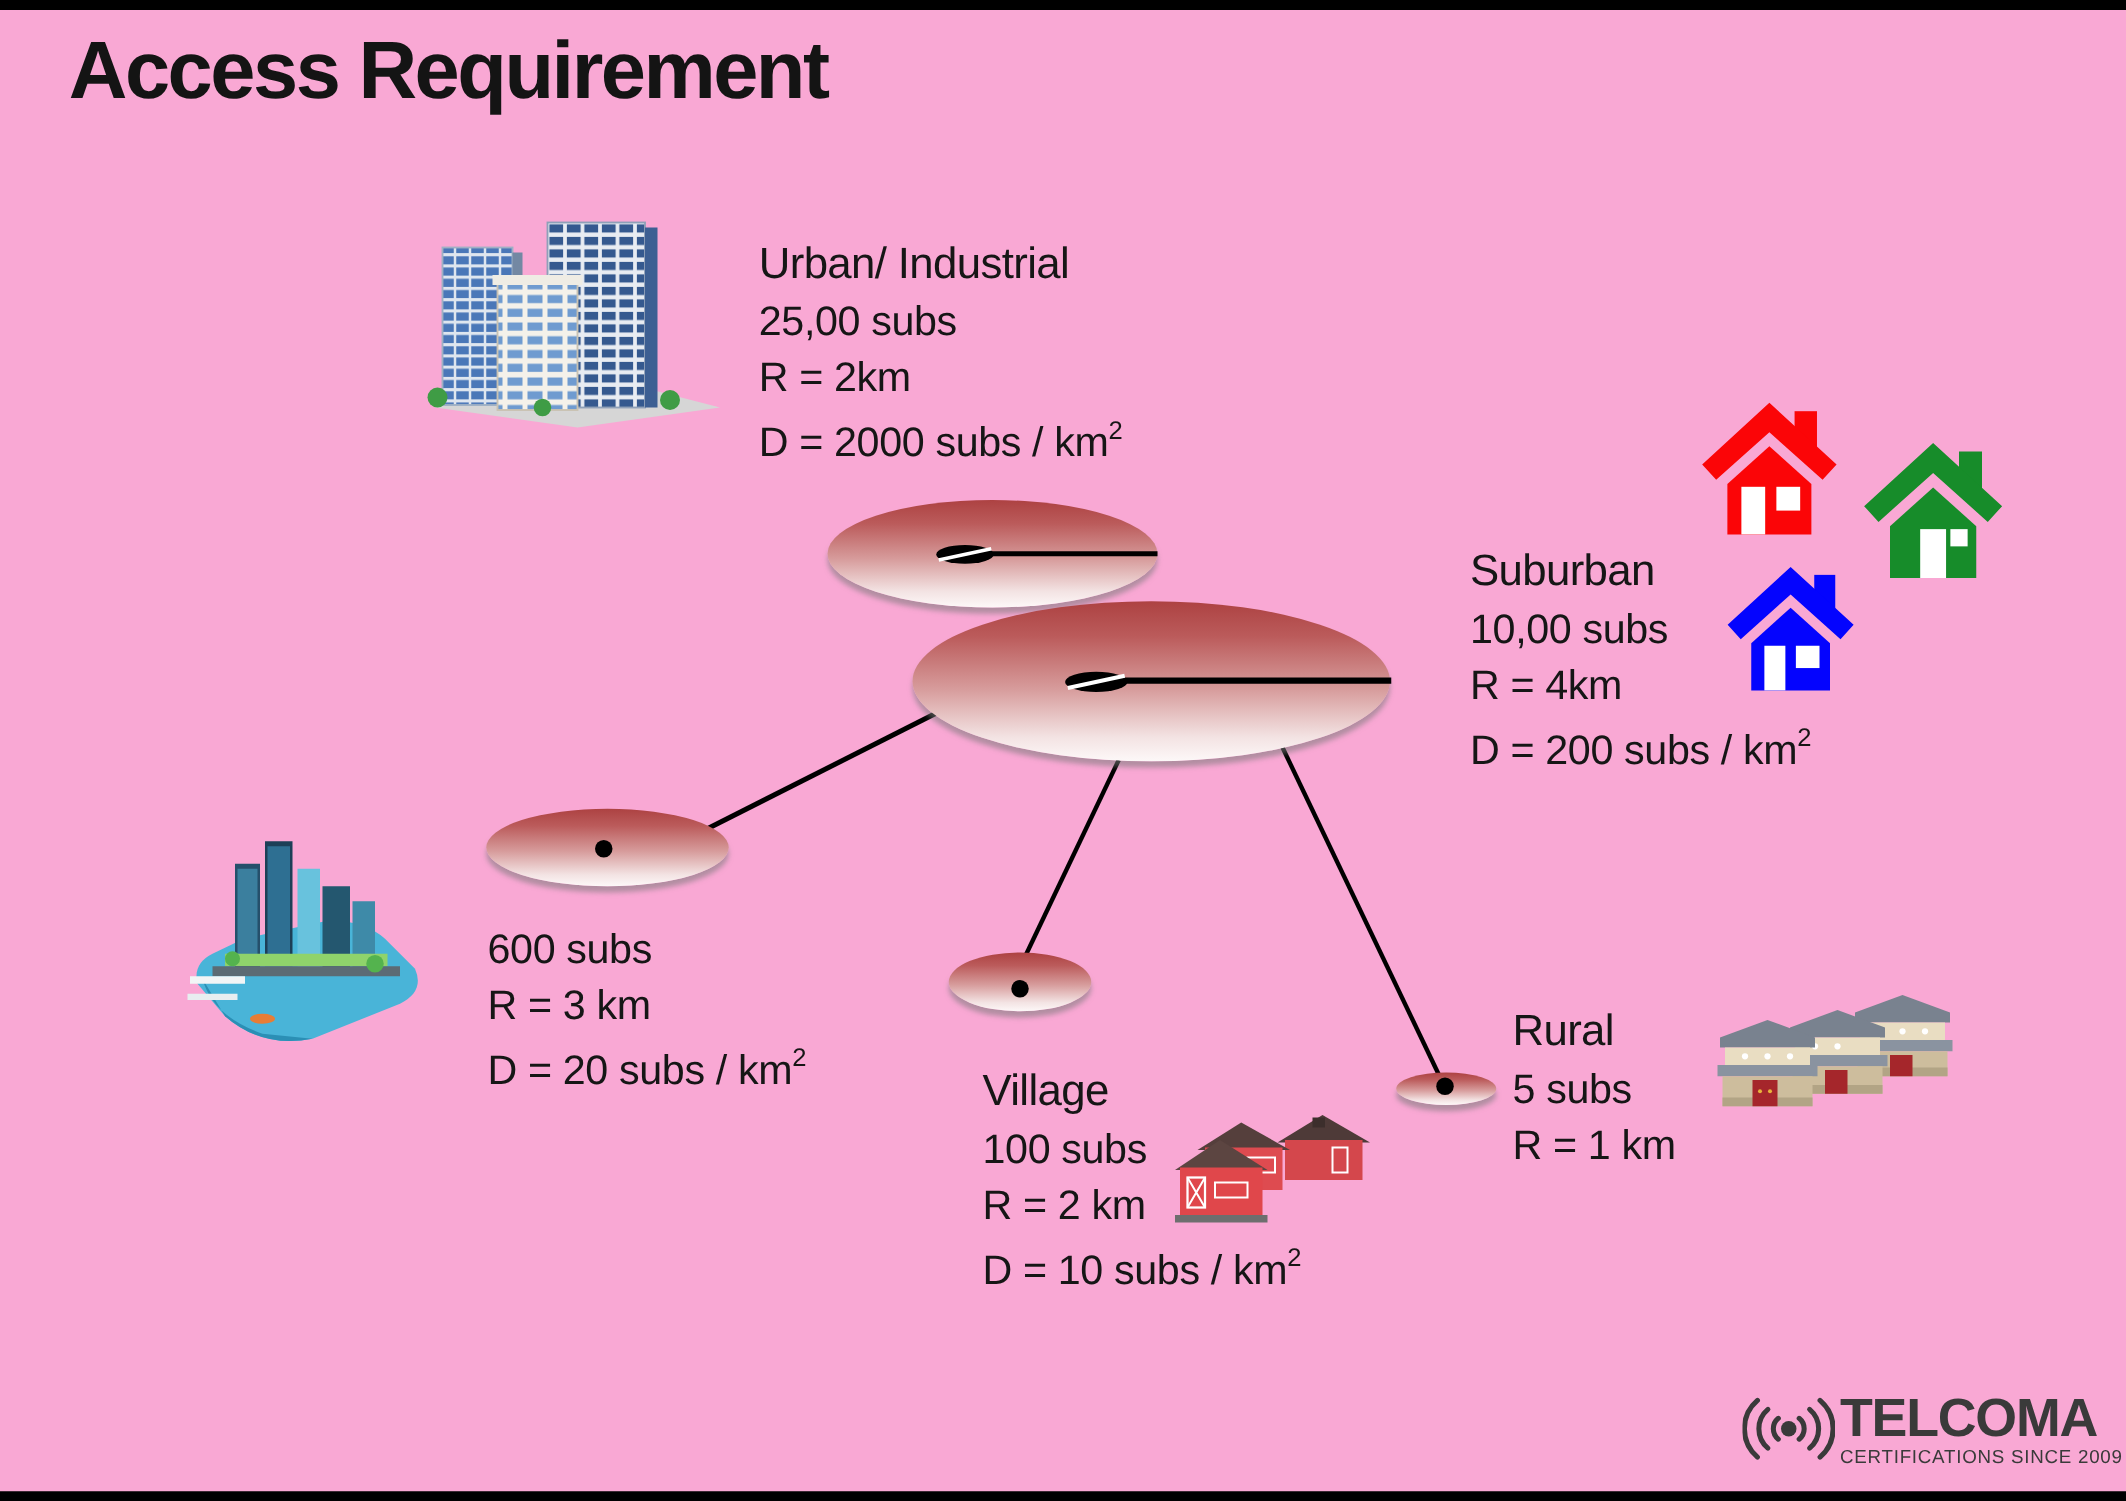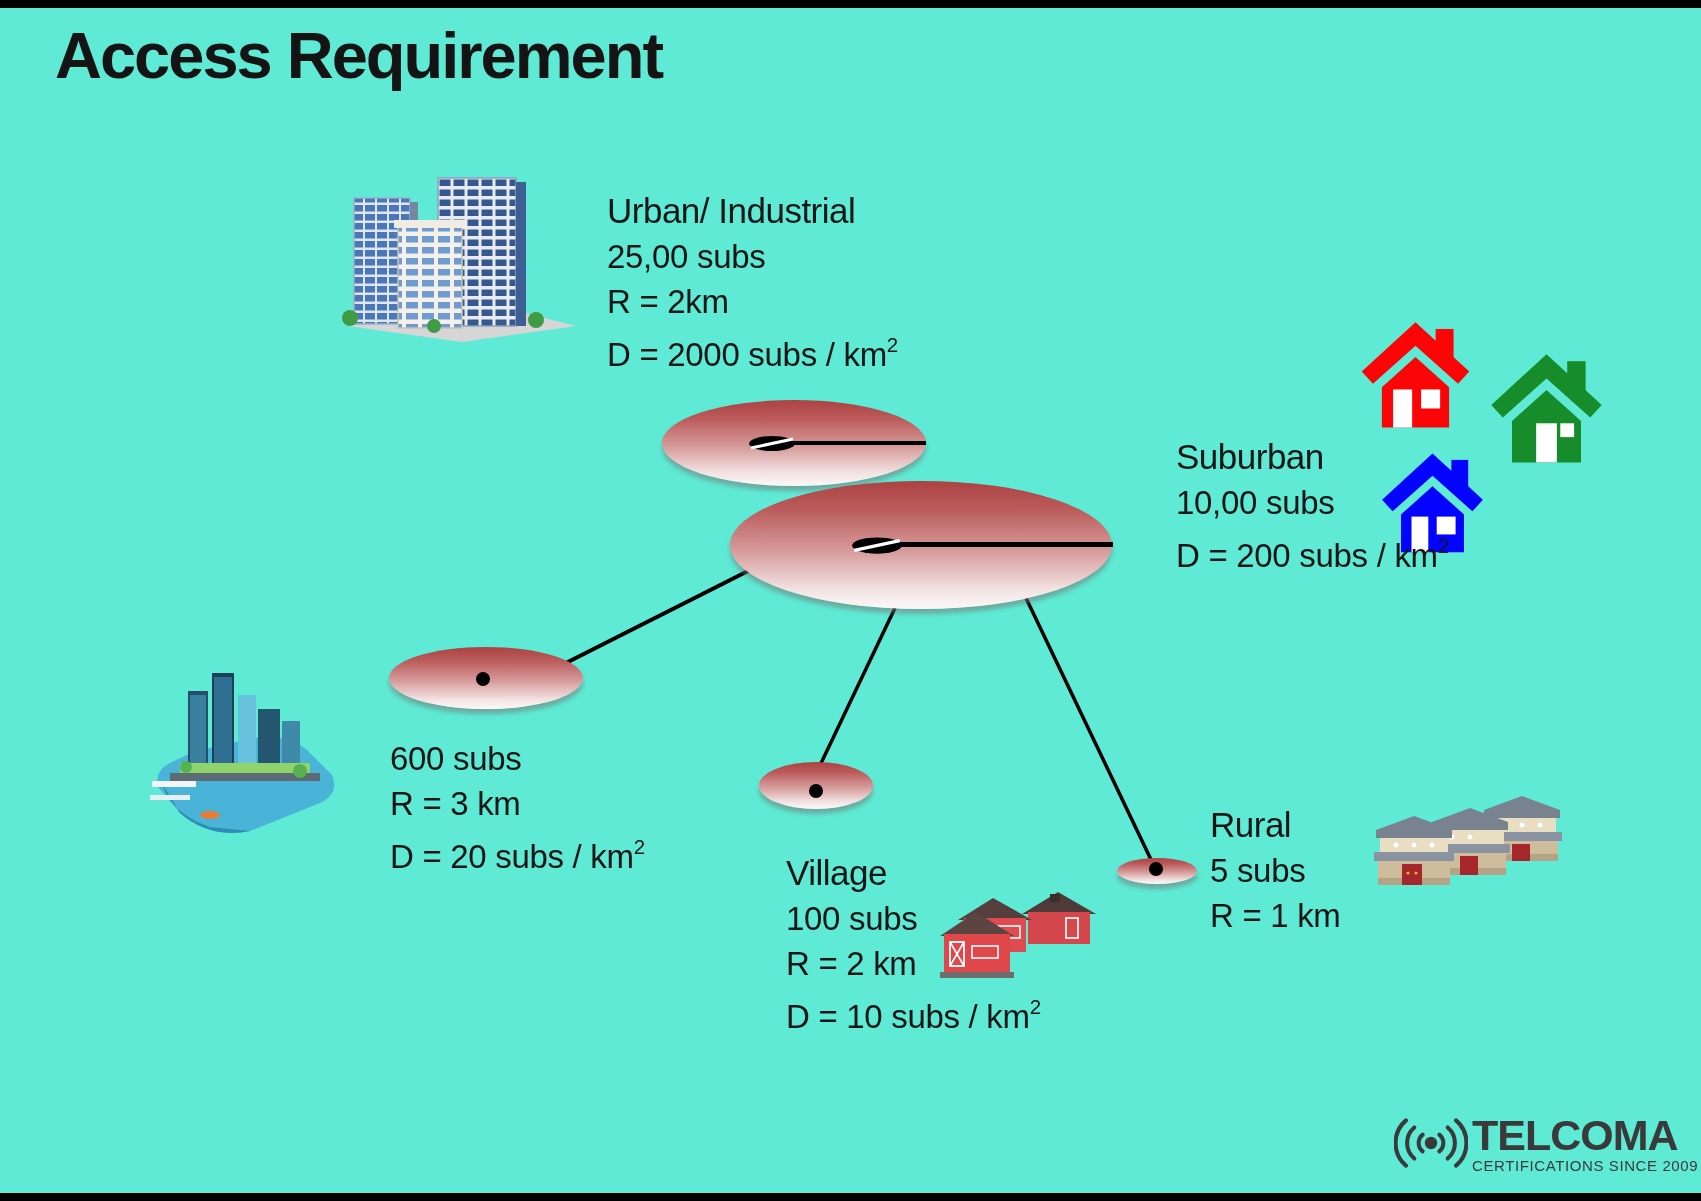--- a/index.html
+++ b/index.html
@@ -1,17 +1,17 @@
 <!DOCTYPE html>
 <html><head>
 <meta charset="utf-8">
 <style>
   html,body{margin:0;padding:0;background:#fff;}
   body{font-family:"Liberation Sans", sans-serif; color:#161616;}
-  #canvas{position:relative;width:1701px;height:1201px;background:#5eead4;overflow:hidden;}
+  #canvas{position:relative;width:1701px;height:1201px;background:#f9a8d4;overflow:hidden;}
   .bar{position:absolute;left:0;width:1701px;height:8px;background:#000;}
   .title{position:absolute;left:55px;top:18px;font-size:65px;font-weight:700;letter-spacing:-2px;color:#141414;}
   .ellipse{position:absolute;border-radius:50%;
     background:linear-gradient(180deg,#ad4242 0%,#bb5b5b 22%,#d79c9c 55%,#f3e3e3 85%,#fdf8f8 100%);
     box-shadow:0 5px 4px rgba(120,120,120,.55);}
   .dot{position:absolute;width:14px;height:14px;background:#000;border-radius:50%;}
   .rline{position:absolute;background:#000;}
   .label{position:absolute;}
   .label .zname{font-size:35px;font-weight:400;line-height:46px;letter-spacing:-0.5px;}
   .label .zline{font-size:33px;line-height:45px;letter-spacing:-0.3px;}
@@ -66,20 +66,21 @@
   <div class="label" style="left:607px;top:188px">
     <div class="zname">Urban/ Industrial</div>
     <div class="zline">25,00 subs</div>
     <div class="zline">R = 2km</div>
     <div class="zline"><span>D = 2000 subs / km</span><sup>2</sup></div>
   </div>
 
   <div class="label" style="left:1176px;top:434px">
     <div class="zname">Suburban</div>
     <div class="zline">10,00 subs</div>
+    <div class="zline">R = 4km</div>
     <div class="zline"><span>D = 200 subs / km</span><sup>2</sup></div>
   </div>
 
   <div class="label" style="left:390px;top:736px">
     <div class="zline">600 subs</div>
     <div class="zline">R = 3 km</div>
     <div class="zline"><span>D = 20 subs / km</span><sup>2</sup></div>
   </div>
 
   <div class="label" style="left:786px;top:850px">

